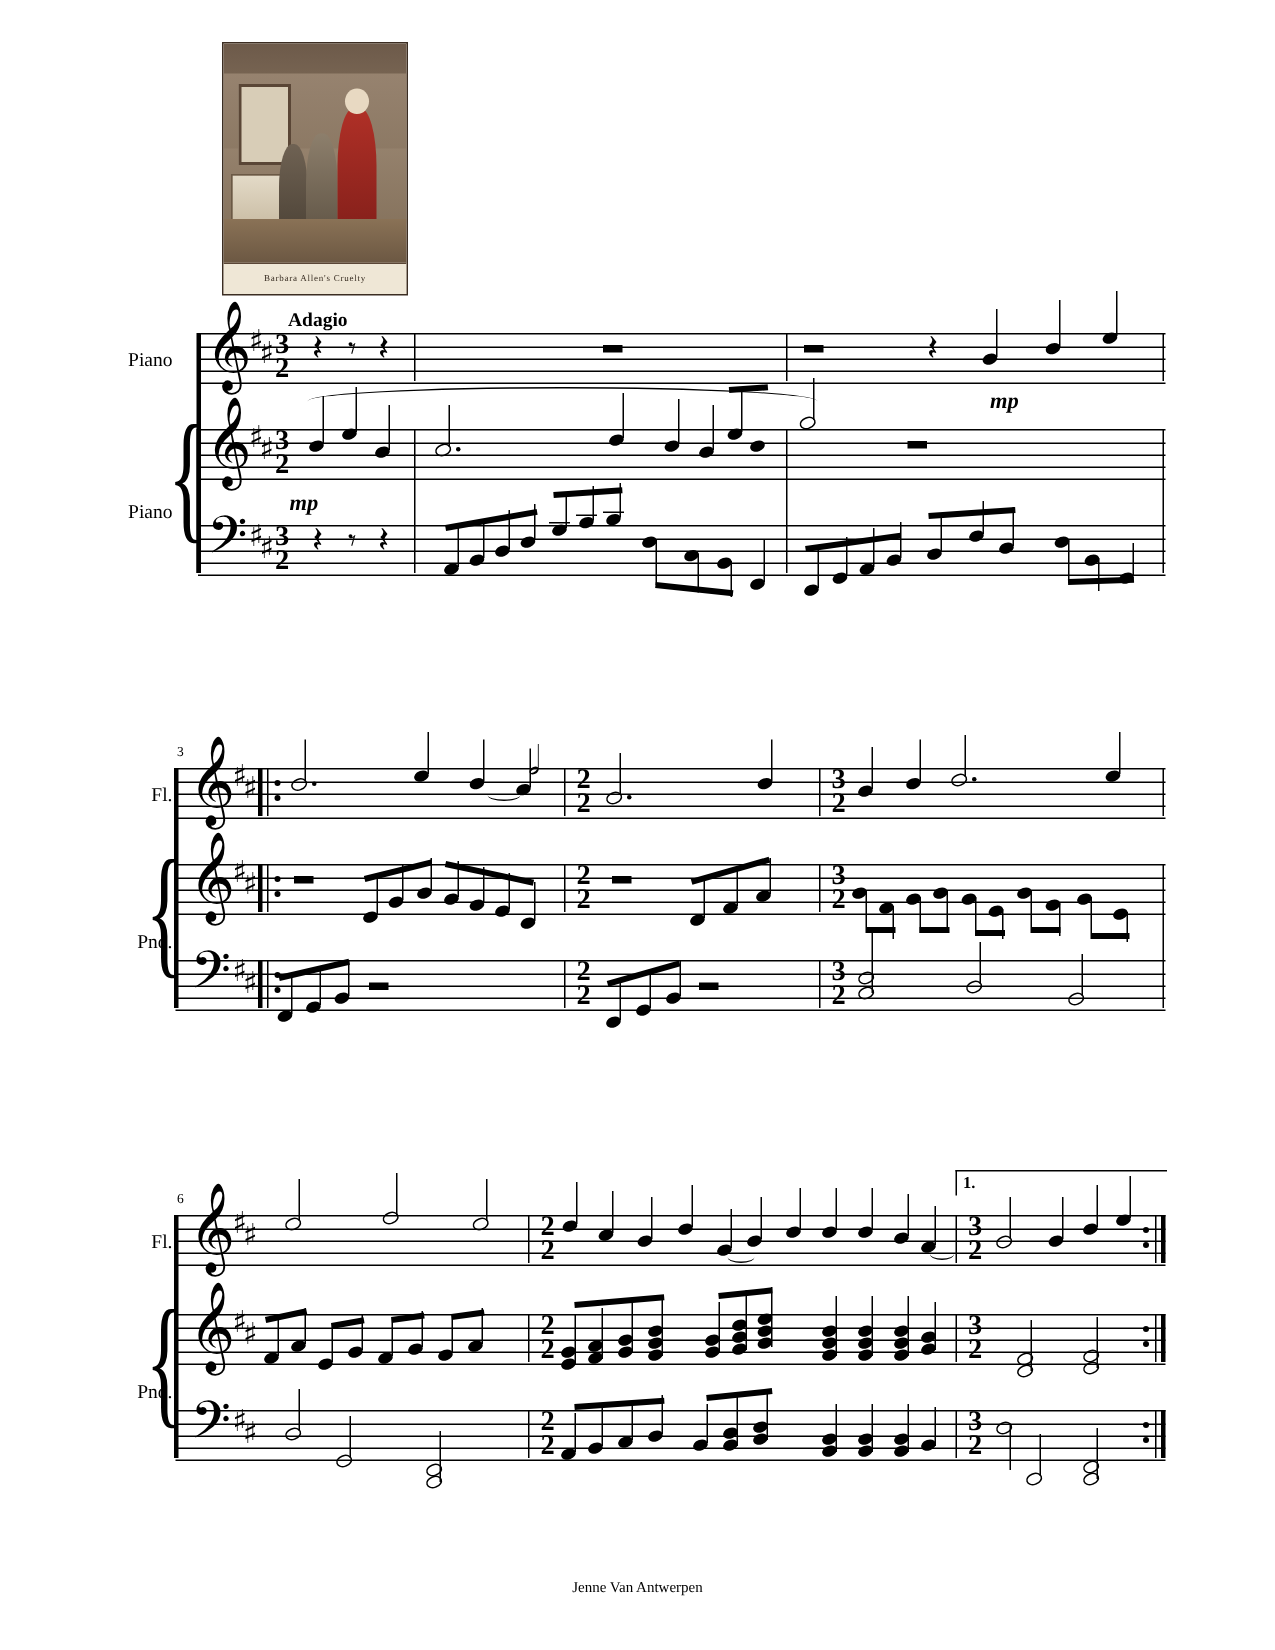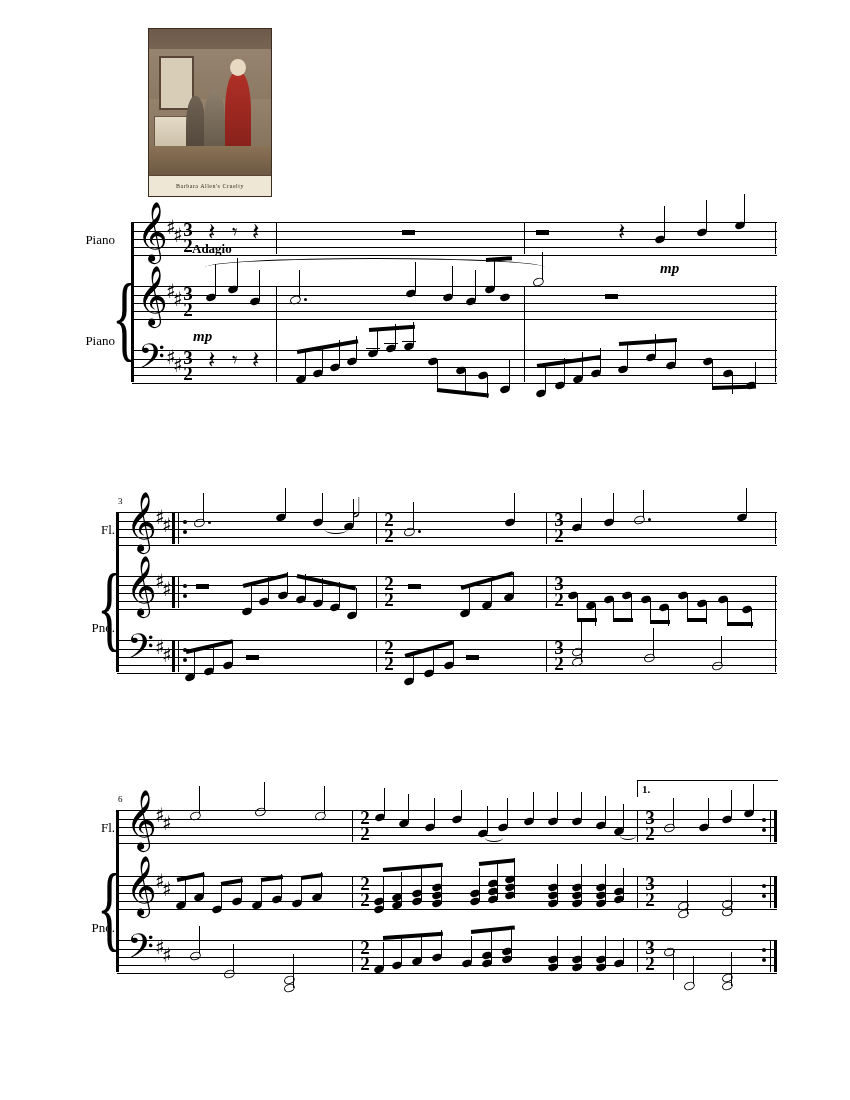--- a/index.html
+++ b/index.html
@@ -260,21 +260,21 @@
       <span>Barbara Allen's Cruelty</span>
     </div>
   </div>
 
 
   <div class="system sys1">
 
     <div class="inst-label" style="left:40px; top:32px; width:75px;">Piano</div>
     <div class="inst-label" style="left:40px; top:133px; width:75px;">Piano</div>
 
-    <div class="tempo" style="left:192px; top:5px;margin-top:36px;">Adagio</div>
+    <div class="tempo" style="left:192px; top:5px;">Adagio</div>
 
     <div class="staff" style="left:132px; top:22px; width:645px; height:32px;">
       <div class="ln" style="top:8px"></div>
         <div class="ln" style="top:16px"></div>
       <div class="ln" style="top:24px"></div>
         <div class="ln" style="top:32px"></div>
     </div>
     <div class="glyph treble" style="left:137px; top:5px;">𝄞</div>
     <div class="ksharp" style="left:166px; top:17px;">♯</div>
     <div class="ksharp" style="left:173px; top:25px;">♯</div>
@@ -859,13 +859,14 @@
         <i style="top:10px"></i>
       </div>
     <div class="barline" style="left:770px; top:160px; height:32px;"></div>
     <div class="barline thick" style="left:774px; top:160px; height:32px;"></div>
 
     <div class="brace" style="left:97px; top:84px;">{</div>
     <div class="sysbracket" style="left:116px; top:30px; height:162px;"></div>
     <div class="barline" style="left:116px; top:96px; height:96px;"></div>
   </div>
 
+  <div class="credit">Jenne Van Antwerpen</div>
 </div>
 
 </body></html>

